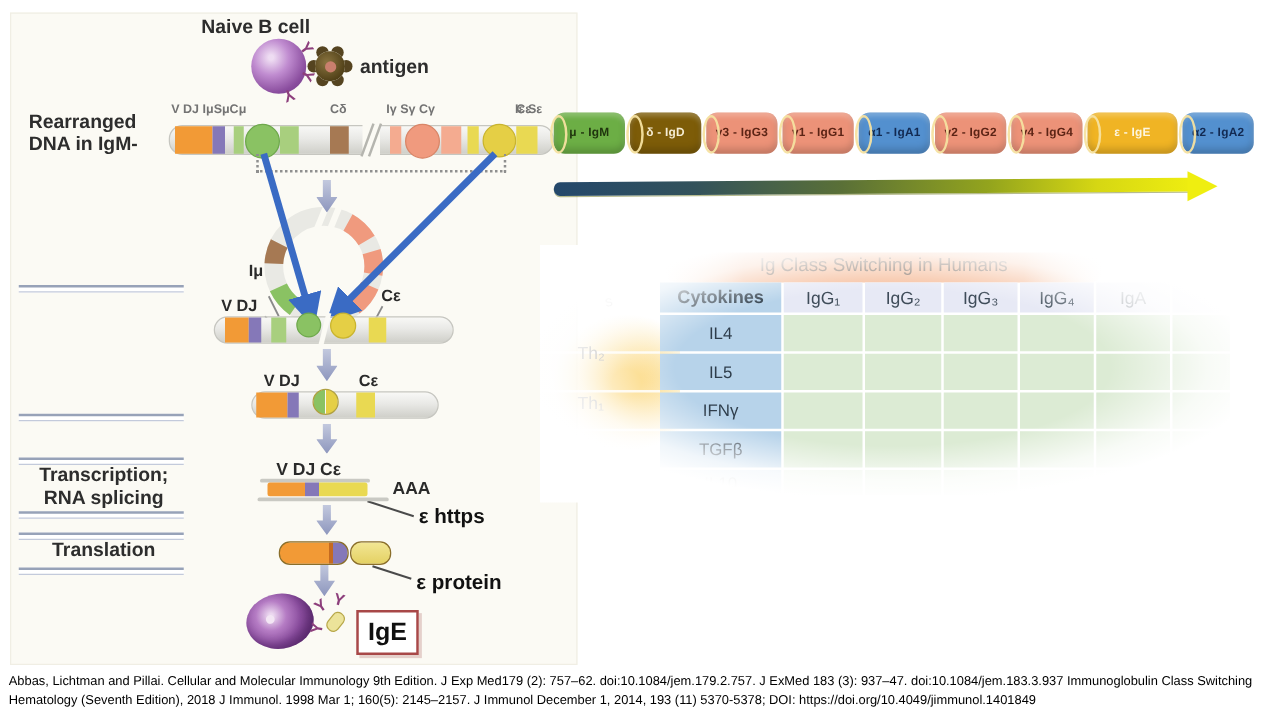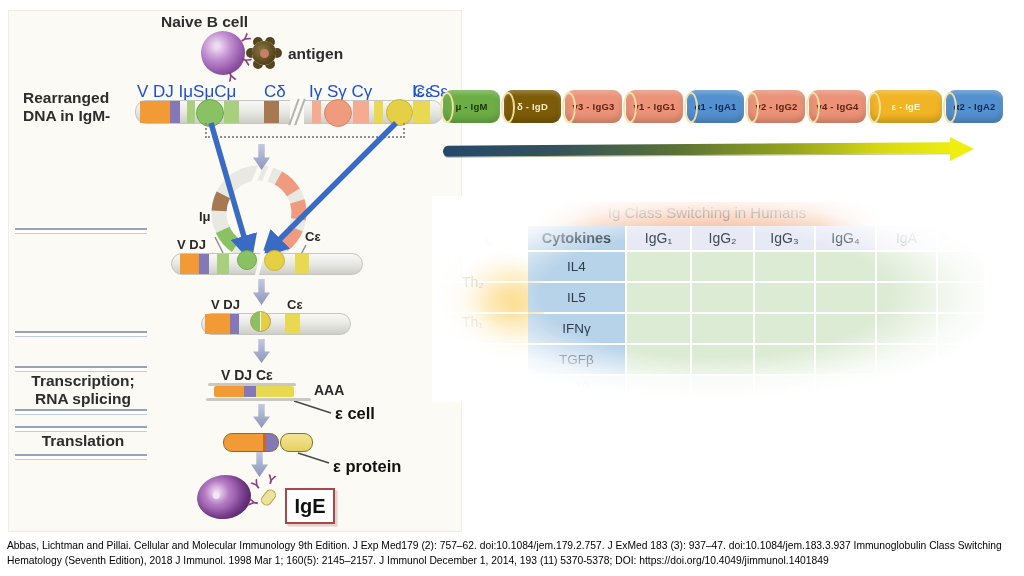--- a/index.html
+++ b/index.html
@@ -17,21 +17,21 @@
   .dnabar{background:linear-gradient(180deg,#f8f8f6,#e9e9e6 45%,#cfcfc9);border:1px solid #c6c6c0;border-radius:11px;}
   .seg{position:absolute;top:0;bottom:0;}
   .segc{position:absolute;border-radius:50%;}
   .c-orange{background:#f29a36;} .c-purple{background:#8578b8;}
   .c-green{background:#a8cf7e;} .c-greend{background:#8ac263;border:1px solid #6ea84c;}
   .c-brown{background:#a67953;} .c-salmon{background:#f4ab90;} .c-salmond{background:#f09a7e;border:1px solid #d98668;}
   .c-yellow{background:#e9d952;} .c-yellowd{background:#e5cf45;border:1px solid #c9b42e;}
   .bar-break{position:absolute;top:-2px;bottom:-2px;width:14px;background:#fbfaf4;}
   .bar-break::before,.bar-break::after{content:"";position:absolute;top:-1px;bottom:-1px;width:2px;background:#b5b5af;transform:rotate(20deg);}
   .bar-break::before{left:3px;} .bar-break::after{left:9px;}
-  .bar-toplabel{font-weight:400;font-size:17px;color:#1d4ed8;white-space:nowrap;}
+  .bar-toplabel{font-weight:700;font-size:10px;color:#737373;white-space:nowrap;}
   .small-lbl{font-weight:600;font-size:13px;color:#2a2a2a;white-space:nowrap;}
   .dotted-bracket{border-left:2px dotted #8f8f8f;border-right:2px dotted #8f8f8f;border-bottom:2px dotted #8f8f8f;}
   
   .fat-arrow{width:17px;background:linear-gradient(180deg,#c3c9de,#8d96bd);
     clip-path:polygon(31% 0%,69% 0%,69% 52%,100% 52%,50% 100%,0% 52%,31% 52%);}
   
   .capsule{height:17px;border-radius:9px;border:1.5px solid #8a6e2a;}
   .rod{background:#c9c9c3;border-radius:2px;}
   .plasma-cell{width:54px;height:44px;border-radius:50%;transform:rotate(-8deg);
     background:radial-gradient(circle at 38% 38%, #ecd9f0 4%, #b57cc4 28%, #8a4d9e 55%, #5e2b71 95%);
@@ -185,21 +185,21 @@
     <span class="seg c-purple" style="left:28px;width:9px;"></span>
     <span class="segc" style="left:48px;top:-3px;width:19px;height:19px;border:1px solid #b0a040;background:linear-gradient(90deg,#8ac263 47%,#fbfaf4 47%,#fbfaf4 53%,#e5cf45 53%);"></span>
     <span class="seg c-yellow" style="left:83px;width:15px;"></span>
   </div>
 
   <div class="abs small-lbl" style="left:212px;top:356px;font-size:14px;">V DJ Cε</div>
   <div class="abs rod" style="left:199px;top:372px;width:88px;height:3px;"></div>
   <div class="abs" style="left:205px;top:375px;width:80px;height:11px;border-radius:2px;background:linear-gradient(90deg,#f29a36 0 38%,#8578b8 38% 52%,#e9d952 52% 100%);"></div>
   <div class="abs rod" style="left:197px;top:387px;width:105px;height:3px;"></div>
   <div class="abs small-lbl" style="left:305px;top:371px;font-size:14px;">AAA</div>
-  <div class="abs callout" style="left:326px;top:393px;">ε cell</div>
+  <div class="abs callout" style="left:326px;top:393px;">ε https</div>
 
   <div class="abs capsule" style="left:214px;top:422px;width:54px;background:linear-gradient(90deg,#f29a36 0 72%,#c56a20 72% 78%,#8578b8 78% 100%);"></div>
   <div class="abs capsule" style="left:271px;top:422px;width:31px;background:linear-gradient(180deg,#f2e694,#e4d163);"></div>
   <div class="abs callout" style="left:324px;top:446px;">ε protein</div>
 
   <div class="abs plasma-cell" style="left:188px;top:464px;"></div>
   <span class="ab-y" style="left:243px;top:466px;transform:rotate(-35deg);">Y</span>
   <span class="ab-y" style="left:258px;top:461px;transform:rotate(15deg);">Y</span>
   <span class="ab-y" style="left:240px;top:484px;transform:rotate(-80deg);">Y</span>
   <div class="abs" style="left:254px;top:478px;width:9px;height:15px;border-radius:5px;background:#ece39a;border:1px solid #b8a84a;transform:rotate(38deg);"></div>

